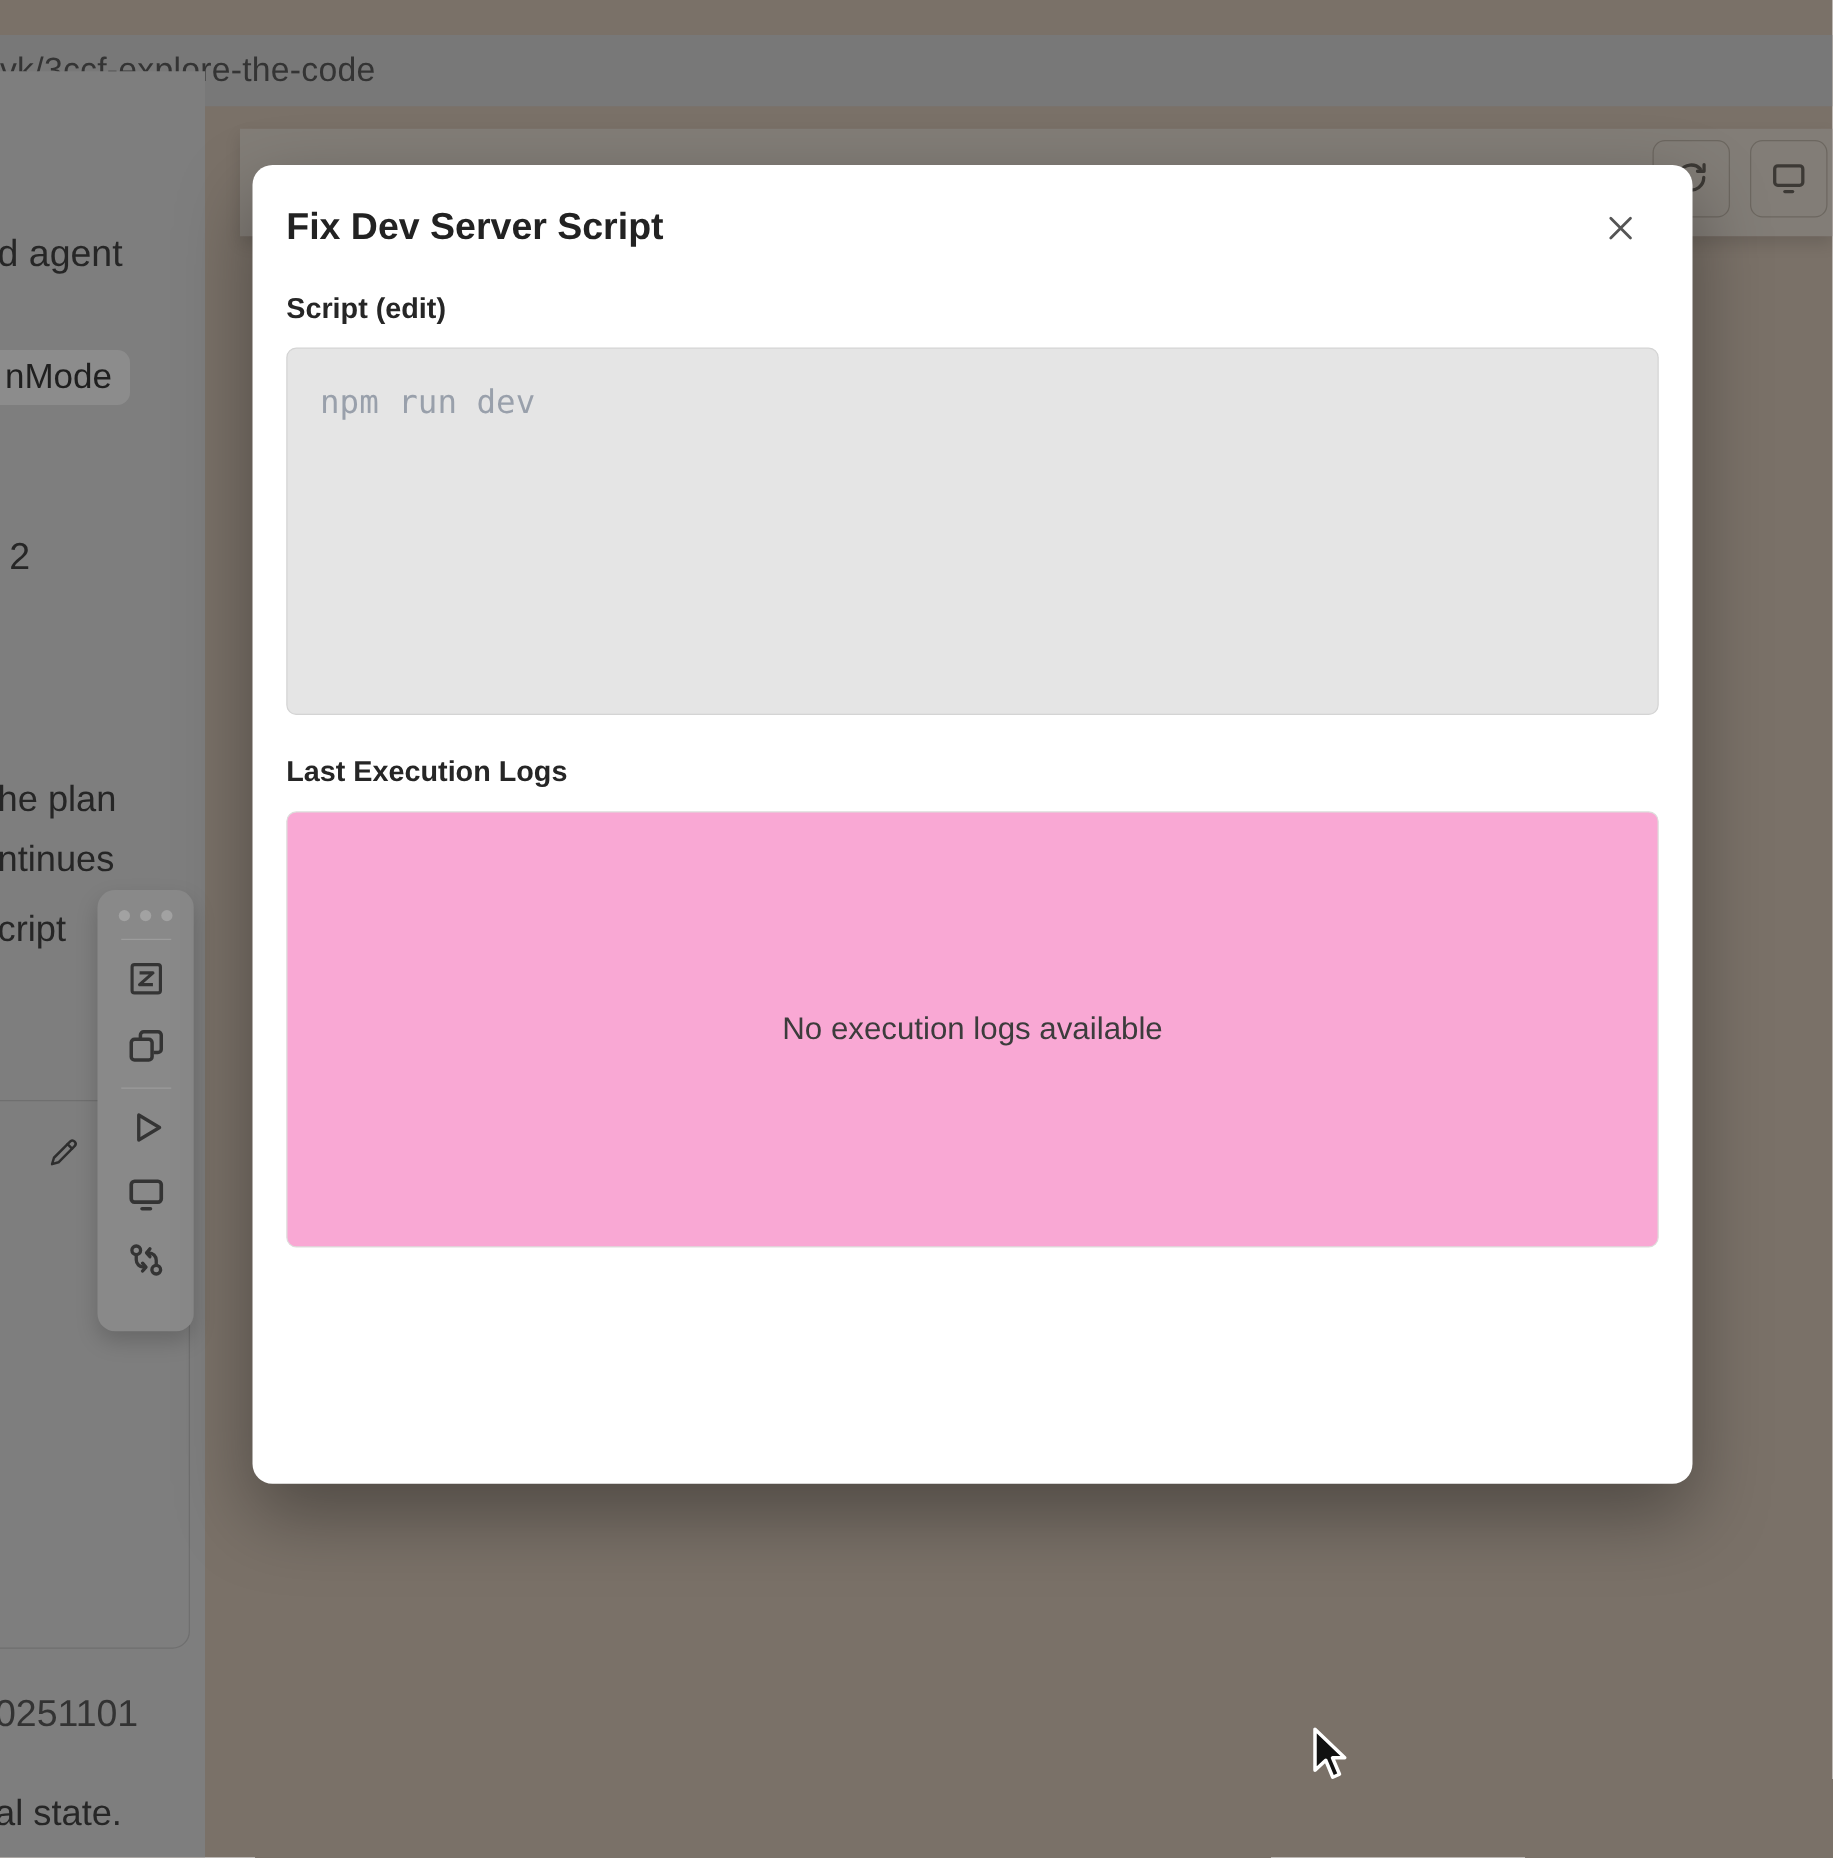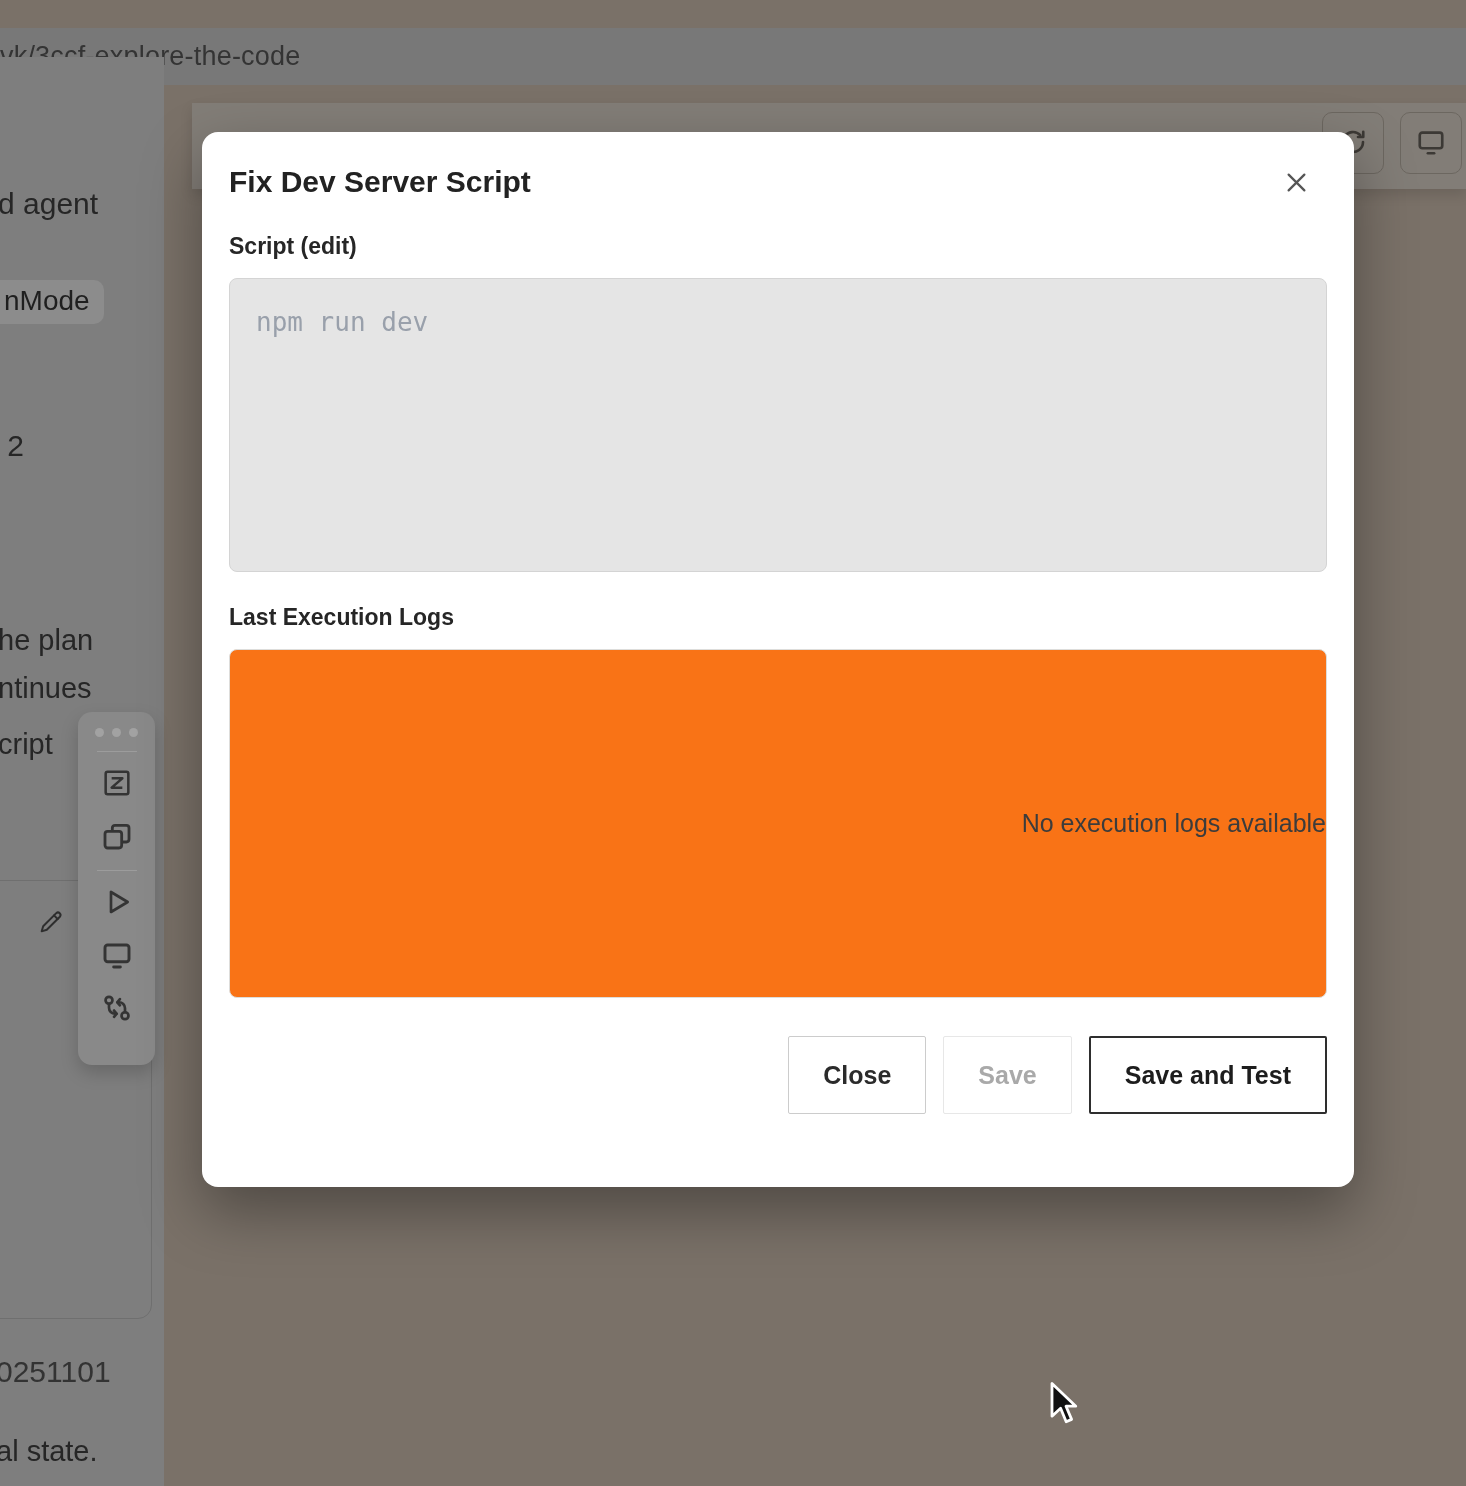--- a/index.html
+++ b/index.html
@@ -61,23 +61,23 @@
                  background:transparent; border:none; color:#555555; cursor:pointer;
                  display:flex; align-items:center; justify-content:center; }
   .modal-close { top:30px; }
   .modal-close svg { width:27px; height:27px; }
   .section-label { margin-top:30px; font-size:23px; line-height:30px; font-weight:700; color:#262626; }
   .script-area { display:block; margin-top:17px; width:100%; height:294px; resize:none;
                  background:#e5e5e5; border:1px solid #d4d4d4; border-radius:8px;
                  padding:28px 26px; font-family:"DejaVu Sans Mono", monospace;
                  font-size:26px; color:#333333; outline:none; }
   .script-area::placeholder { color:#99a0ab; }
-  .logs-box { margin-top:17px; width:100%; height:349px; background:#f97316;
+  .logs-box { margin-top:17px; width:100%; height:349px; background:#f9a8d4;
               border:1px solid #dddddb; border-radius:8px;
-              display:flex; align-items:center; justify-content:flex-end; }
+              display:flex; align-items:center; justify-content:center; }
   .logs-empty { font-size:25px; color:#3c3c3c; }
   .modal-footer { margin-top:38px; display:flex; justify-content:flex-end; gap:17px; }
   .btn { height:78px; padding:0 34px; font-family:"Liberation Sans", sans-serif;
          font-size:25px; font-weight:600; background:#ffffff; border-radius:2px; cursor:pointer; }
   .btn-close { border:1px solid #cccccc; color:#2b2b2b; }
   .btn-save  { border:1px solid #e7e7e7; color:#a9a9a9; cursor:default; }
   .btn-save-test { border:2px solid #2e2e2e; color:#1d1d1d; }
 
   
   .cursor { position:absolute; left:1048px; top:1381px; width:30px; height:44px; pointer-events:none; }
@@ -195,24 +195,19 @@
   </button>
 
   <div class="section-label">Script (edit)</div>
   <textarea class="script-area" placeholder="npm run dev" style=""></textarea>
 
   <div class="section-label">Last Execution Logs</div>
   <div class="logs-box">
     <span class="logs-empty">No execution logs available</span>
   </div>
 
-  <div class="modal-footer">
-    <button class="btn btn-close">Close</button>
-    <button class="btn btn-save" disabled="">Save</button>
-    <button class="btn btn-save-test">Save and Test</button>
-  </div>
 </div>
 
 <div class="cursor">
   <svg viewBox="0 0 14 22" width="30" height="44">
     <path d="M1.5 1.2 L1.5 17.6 L5.8 13.6 L8.6 20.4 L11.3 19.2 L8.5 12.6 L13.4 12.6 Z" fill="#111111" stroke="#ffffff" stroke-width="1.4" stroke-linejoin="round"></path>
   </svg>
 </div>
 
 </body></html>

